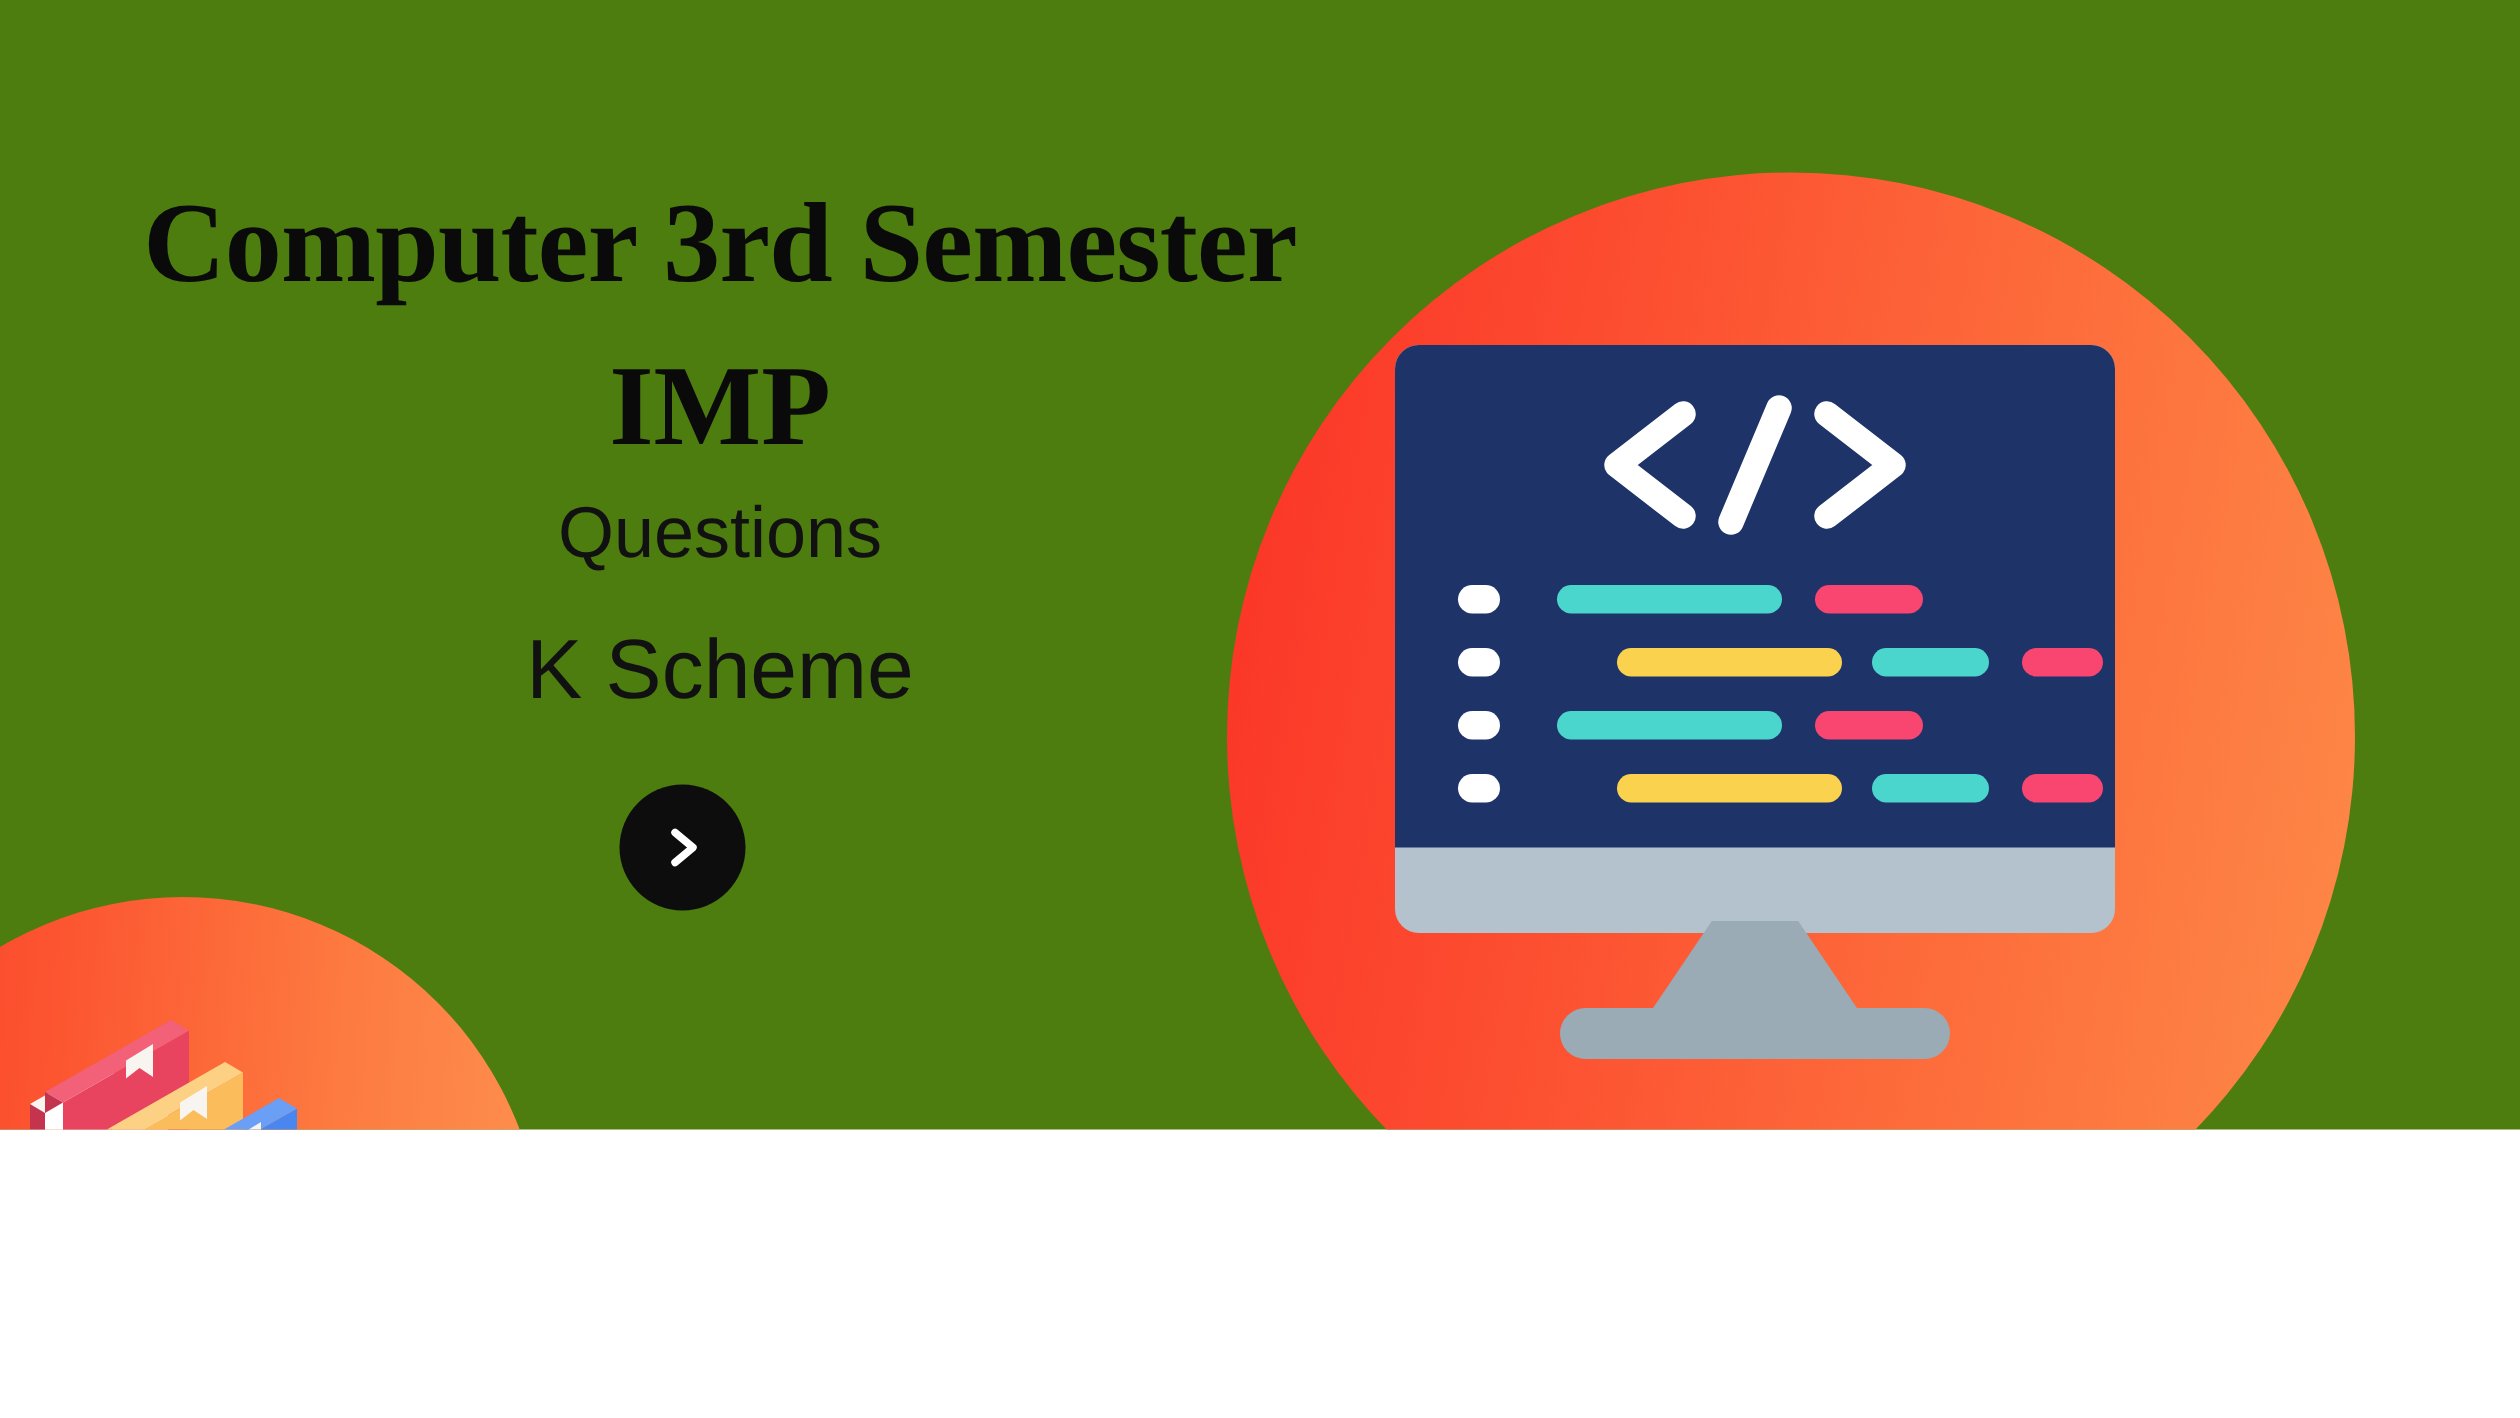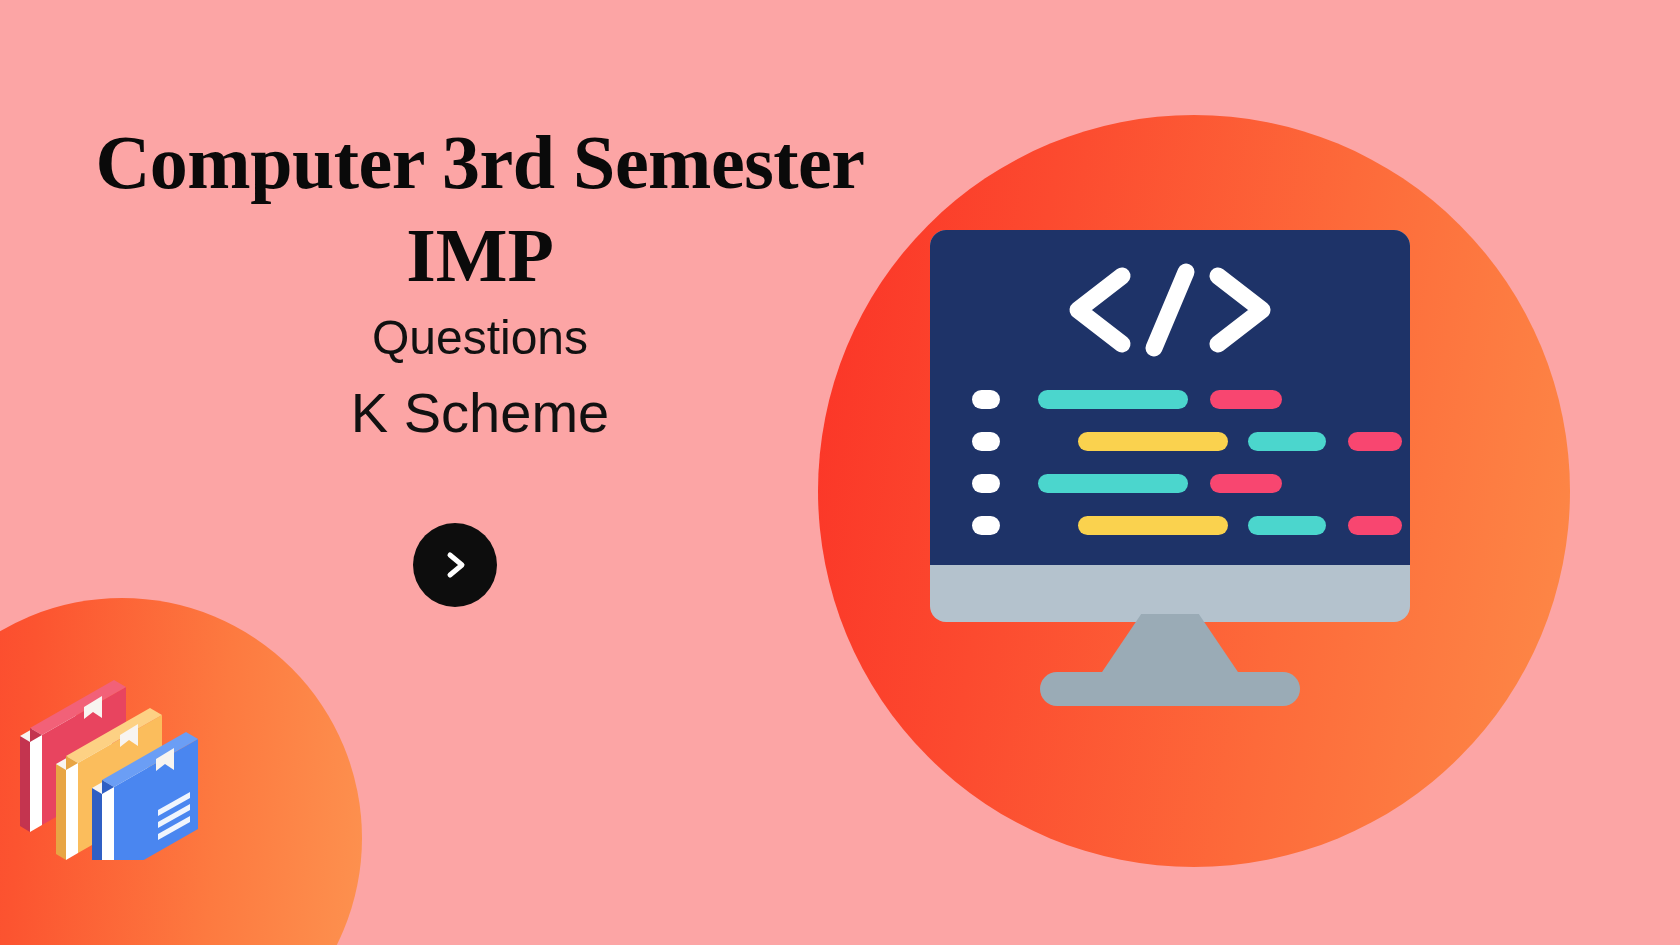--- a/index.html
+++ b/index.html
@@ -9,22 +9,22 @@
   body {
     width: 1680px;
     height: 945px;
     overflow: hidden;
     font-family: "Liberation Sans", sans-serif;
   }
 
   .poster {
     position: relative;
     width: 1680px;
-    height: 945px;
-    background: #fca5a5;
+    height: 753px;
+    background: #4d7c0f;
     overflow: hidden;
   }
 
   
   .text-block {
     position: absolute;
     left: 60px;
     top: 120px;
     width: 840px;
     text-align: center;
@@ -41,40 +41,40 @@
     white-space: nowrap;
   }
 
   .title-line-2 {
     font-family: "Liberation Serif", serif;
     font-weight: bold;
     font-size: 76px;
     line-height: 1.12;
     letter-spacing: 0px;
     color: #0a0a0a;
-    margin: 0;
+    margin: 16px;
     padding-top: 8px;
   }
 
   .subtitle {
     font-family: "Liberation Sans", sans-serif;
     font-weight: 400;
     font-size: 48px;
     line-height: 1.1;
     color: #111111;
     margin: 14px 0 0 0;
   }
 
   .scheme {
     font-family: "Liberation Sans", sans-serif;
     font-weight: 400;
     font-size: 56px;
     line-height: 1.1;
     color: #111111;
-    margin: 17px 0 0 0;
+    margin: 32px 0 0 0;
   }
 
   
   .arrow-button {
     position: absolute;
     left: 413px;
     top: 523px;
     width: 84px;
     height: 84px;
     border-radius: 50%;

